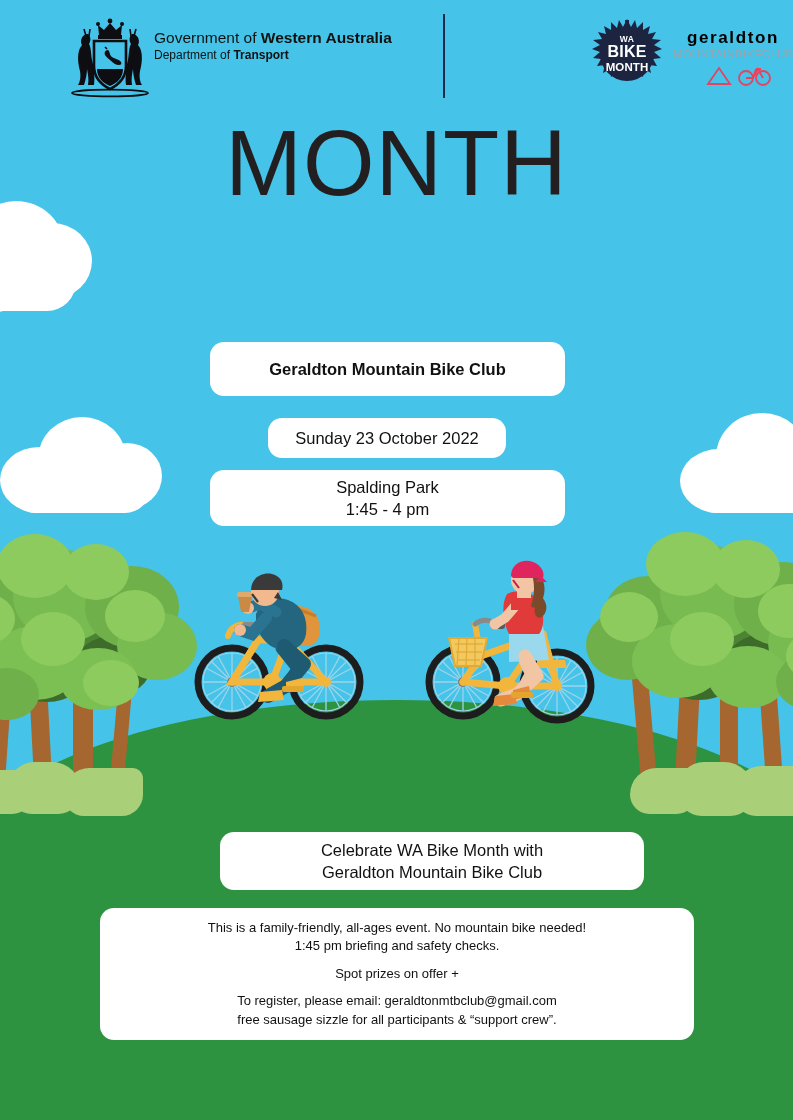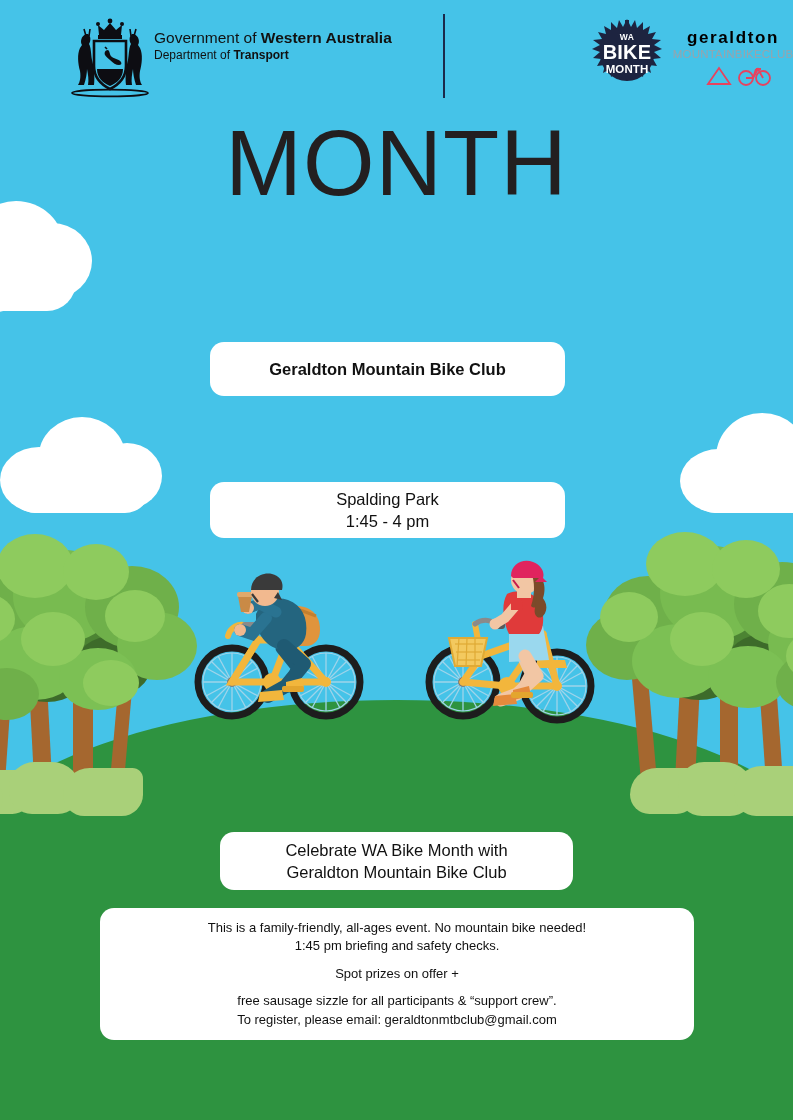--- a/index.html
+++ b/index.html
@@ -26,21 +26,21 @@
   .wc-word{position:absolute;left:0;top:14px;width:118px;text-align:center;
             font-size:19px;font-weight:bold;letter-spacing:-0.3px;white-space:nowrap;}
   .wc-west{color:#1f2a63;}
   .wc-cycle{color:#f4a32a;}
 
   .wabike{position:absolute;left:576px;top:18px;width:70px;height:72px;}
   .wabike .lbl{position:absolute;left:0;top:0;width:70px;height:72px;
     display:flex;flex-direction:column;align-items:center;justify-content:center;
     color:#fff;font-weight:bold;line-height:1.05;text-align:center;}
   .wabike .lbl .s1{font-size:8.5px;letter-spacing:.5px;}
-  .wabike .lbl .s2{font-size:20px;letter-spacing:.2px;}
+  .wabike .lbl .s2{font-size:16px;letter-spacing:.2px;}
   .wabike .lbl .s3{font-size:11.5px;letter-spacing:.1px;}
 
   .geraldton{position:absolute;left:652px;top:28px;width:130px;height:60px;}
   .g-name{position:absolute;left:0;top:0;width:130px;text-align:center;
           font-size:17px;font-weight:bold;color:#000000;letter-spacing:1.6px;}
   .g-sub{position:absolute;left:0;top:20px;width:130px;text-align:center;
          font-size:11.5px;color:#9aa3ab;letter-spacing:.2px;}
   .g-icons{position:absolute;left:0;top:34px;width:130px;height:26px;}
 
   
@@ -61,22 +61,22 @@
   
   .box{position:absolute;background:#fff;border-radius:14px;z-index:45;
        display:flex;flex-direction:column;align-items:center;justify-content:center;
        color:#111;text-align:center;}
   .box .ln{line-height:1.35;}
   .b-title{font-weight:bold;font-size:16.5px;}
   .b-norm{font-size:16.5px;}
 
   #box-club{left:210px;top:342px;width:355px;height:54px;}
   #box-date{left:268px;top:418px;width:238px;height:40px;}
-  #box-venue{left:210px;top:470px;width:355px;height:56px;margin-top:12px;}
-  #box-celebrate{left:220px;top:832px;width:353px;height:58px;}
+  #box-venue{left:210px;top:470px;width:355px;height:56px;}
+  #box-celebrate{left:220px;top:832px;width:424px;height:58px;}
   #box-details{left:100px;top:908px;width:594px;height:132px;}
   #box-details .ln{font-size:13px;line-height:1.42;}
   #box-details .gap{height:9px;}
 
   
   .blob{position:absolute;border-radius:50%;}
   .trunk{position:absolute;background:#a5672f;}
   .bush{position:absolute;background:#a9d079;}
 
   .cyclist{position:absolute;z-index:30;}
@@ -430,34 +430,37 @@
         <path d="M116 16 L122 22 L110 22 Z" fill="#e0245e"></path>
         <path d="M88 20 L94 28" stroke="#c41b4c" stroke-width="2" fill="none"></path>
       </svg>
     </div>
   </div>
 
   <div class="box" id="box-club">
     <div class="ln b-title">Geraldton Mountain Bike Club</div>
   </div>
 
+  <div class="box" id="box-date">
+    <div class="ln b-norm">Sunday 23 October 2022</div>
+  </div>
 
   <div class="box" id="box-venue">
     <div class="ln b-norm">Spalding Park</div>
     <div class="ln b-norm">1:45 - 4 pm</div>
   </div>
 
   <div class="box" id="box-celebrate">
     <div class="ln b-norm">Celebrate WA Bike Month with</div>
     <div class="ln b-norm">Geraldton Mountain Bike Club</div>
   </div>
 
   <div class="box" id="box-details">
     <div class="ln">This is a family-friendly, all-ages event. No mountain bike needed!</div>
     <div class="ln">1:45 pm briefing and safety checks.</div>
     <div class="gap"></div>
     <div class="ln">Spot prizes on offer +</div>
     <div class="gap"></div>
+    <div class="ln">To register, please email: geraldtonmtbclub@gmail.com</div>
     <div class="ln">free sausage sizzle for all participants &amp; “support crew”.</div>
-    <div class="ln">To register, please email: geraldtonmtbclub@gmail.com</div>
   </div>
 
 </div>
 
 </body></html>

